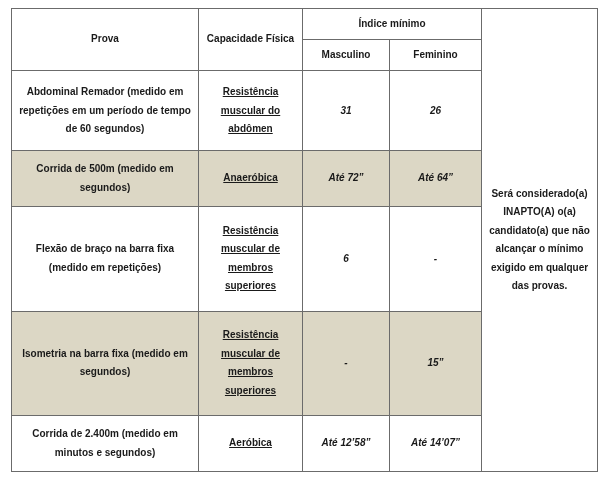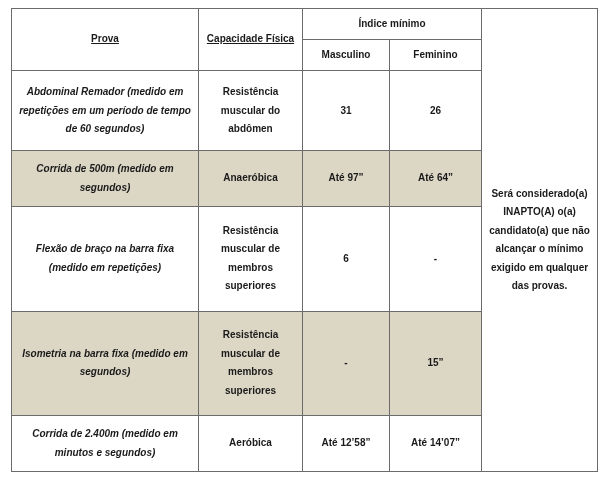--- a/index.html
+++ b/index.html
@@ -47,21 +47,20 @@
   col.c-prova      { width: 187px; }
   col.c-capac      { width: 104px; }
   col.c-masc       { width: 87px; }
   col.c-femi       { width: 92px; }
   col.c-obs        { width: 116px; }
 
   
   td.head-prova,
   td.head-capac {
     font-size: 10.4px;
-    text-decoration: underline;
   }
 
   td.head-indice {
     border: 1.4px solid #e8929a;
     font-size: 10.6px;
     padding-top: 3px;
     padding-bottom: 3px;
   }
 
   td.head-sub {
@@ -72,23 +71,23 @@
   tr.shaded > td { background: #dcd7c5; }
 
   
   td.obs-cell {
     font-size: 10.2px;
     line-height: 2.0;
     padding: 2px 9px;
     margin-top: 27px;
   }
 
-  td.prova-cell   { padding: 2px 9px; font-style: italic; }
-  td.capac-cell   { padding: 2px 6px; }
-  td.val-cell     { font-size: 10.4px; }
+  td.prova-cell   { padding: 2px 9px; }
+  td.capac-cell   { padding: 2px 6px; text-decoration: underline; }
+  td.val-cell     { font-size: 10.4px; font-style: italic; }
 </style>
 </head>
 <body>
 
 <div id="table-wrap">
   <table class="fitness-table">
     <colgroup>
       <col class="c-prova">
       <col class="c-capac">
       <col class="c-masc">
@@ -110,21 +109,21 @@
       <tr>
         <td class="prova-cell">Abdominal Remador (medido em repetições em um período de tempo de 60 segundos)</td>
         <td class="capac-cell">Resistência muscular do abdômen</td>
         <td class="val-cell">31</td>
         <td class="val-cell">26</td>
       </tr>
 
       <tr class="shaded">
         <td class="prova-cell">Corrida de 500m (medido em segundos)</td>
         <td class="capac-cell">Anaeróbica</td>
-        <td class="val-cell">Até 97”</td>
+        <td class="val-cell">Até 72”</td>
         <td class="val-cell">Até 64”</td>
       </tr>
 
       <tr>
         <td class="prova-cell">Flexão de braço na barra fixa (medido em repetições)</td>
         <td class="capac-cell">Resistência muscular de membros superiores</td>
         <td class="val-cell">6</td>
         <td class="val-cell">-</td>
       </tr>
 

